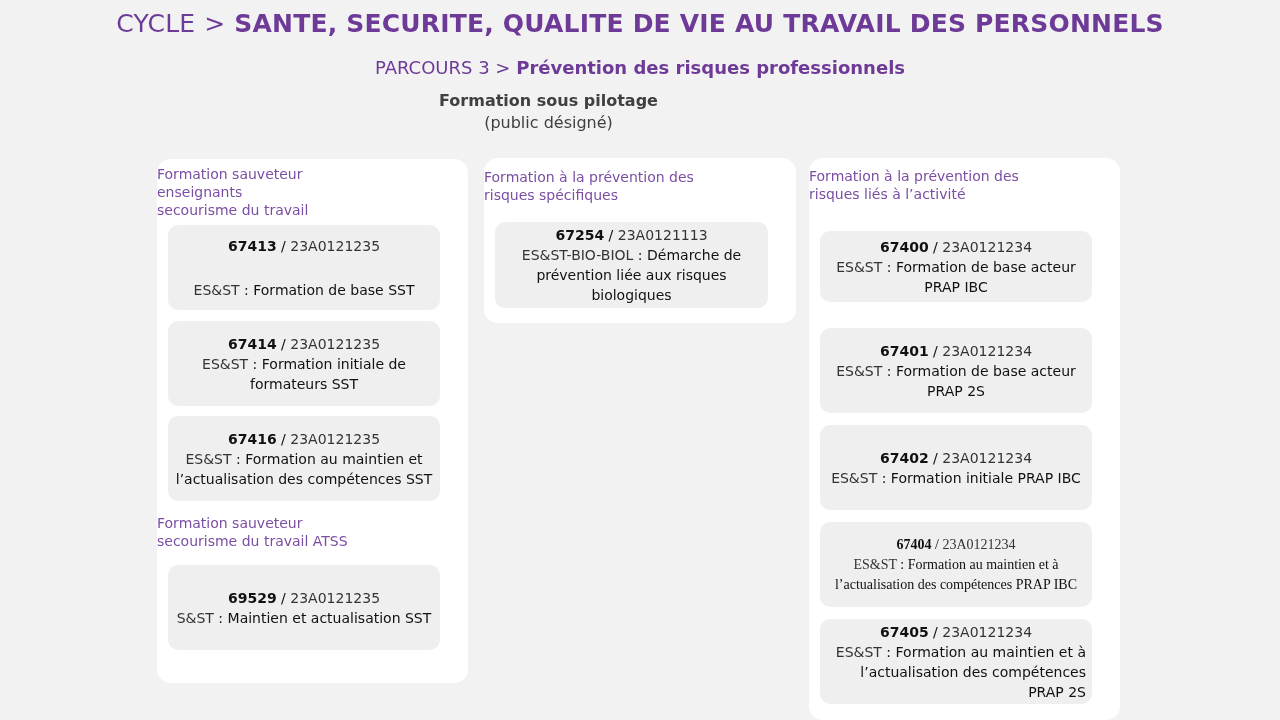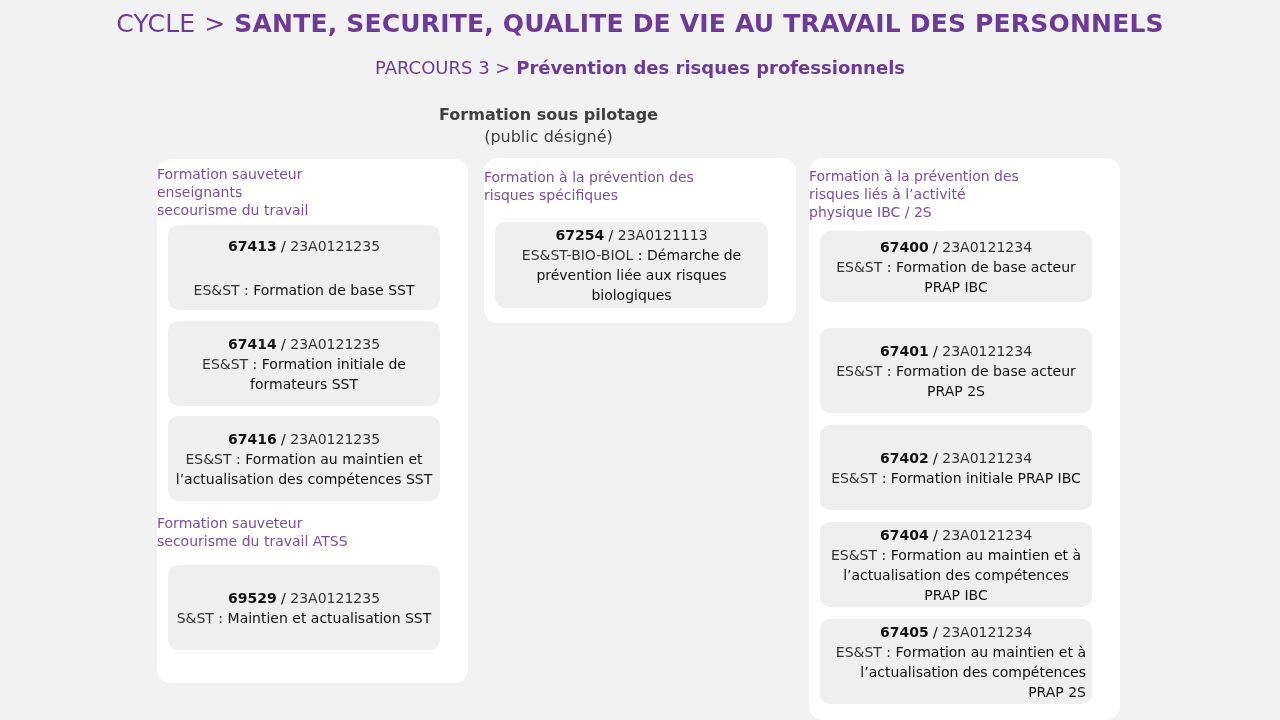--- a/index.html
+++ b/index.html
@@ -16,21 +16,21 @@
     color: #6e3a97; font-weight: bold; letter-spacing: 0.2px;
     font-family: "DejaVu Sans", sans-serif;
   }
   .title .light { font-weight: normal; }
   .subtitle {
     position: absolute; top: 56px; left: 0; width: 1280px;
     text-align: center; font-size: 18px; line-height: 24px; color: #6e3a97;
   }
   .subtitle .bold { font-weight: bold; }
   .heading {
-    position: absolute; top: 104px; left: 0; width: 1097px;
+    position: absolute; top: 90px; left: 0; width: 1097px;
     text-align: center; font-size: 16px; line-height: 22px; color: #404040;
   }
   .heading .bold { font-weight: bold; display: block; }
   .panel {
     position: absolute; background: #fff; border-radius: 14px;
   }
   .panel-title {
     color: #7b4ea3; font-size: 14px; line-height: 18px;
   }
   .card {
@@ -98,35 +98,34 @@
   <div class="card" style="top:64px; height:86px;">
     <div class="code"><b>67254</b> / <span class="ref">23A0121113</span></div>
     <div class="desc" style="max-width:250px;"><span class="pfx">ES&amp;ST-BIO-BIOL</span> : <span>Démarche de prévention liée aux risques biologiques</span></div>
   </div>
 </div>
 
 <div class="panel" style="left:809px; top:158px; width:311px; height:562px;">
   <div class="panel-title" style="position:absolute; top:9px; left:0; right:0;">
     <div>Formation à la prévention des</div>
     <div>risques liés à l’activité</div>
-    <div>physique IBC / 2S</div>
   </div>
   <div class="card" style="top:73px; height:71px;">
     <div class="code"><b>67400</b> / <span class="ref">23A0121234</span></div>
     <div class="desc" style="max-width:260px;"><span class="pfx">ES&amp;ST</span> : <span>Formation de base acteur PRAP IBC</span></div>
   </div>
   <div class="card" style="top:170px; height:85px;">
     <div class="code"><b>67401</b> / <span class="ref">23A0121234</span></div>
     <div class="desc" style="max-width:260px;"><span class="pfx">ES&amp;ST</span> : <span>Formation de base acteur PRAP 2S</span></div>
   </div>
   <div class="card" style="top:267px; height:85px;">
     <div class="code"><b>67402</b> / <span class="ref">23A0121234</span></div>
     <div class="desc"><span class="pfx">ES&amp;ST</span> : <span>Formation initiale PRAP IBC</span></div>
   </div>
-  <div class="card" style="top:364px; height:85px;">
+  <div class="card" style="top:364px; height:85px;font-family:Liberation Serif, serif;">
     <div class="code"><b>67404</b> / <span class="ref">23A0121234</span></div>
     <div class="desc" style="max-width:270px;"><span class="pfx">ES&amp;ST</span> : <span>Formation au maintien et à l’actualisation des compétences PRAP IBC</span></div>
   </div>
   <div class="card" style="top:461px; height:85px;text-align:right;">
     <div class="code"><b>67405</b> / <span class="ref">23A0121234</span></div>
     <div class="desc" style="max-width:270px;"><span class="pfx">ES&amp;ST</span> : <span>Formation au maintien et à l’actualisation des compétences PRAP 2S</span></div>
   </div>
 </div>
 
 </body></html>

